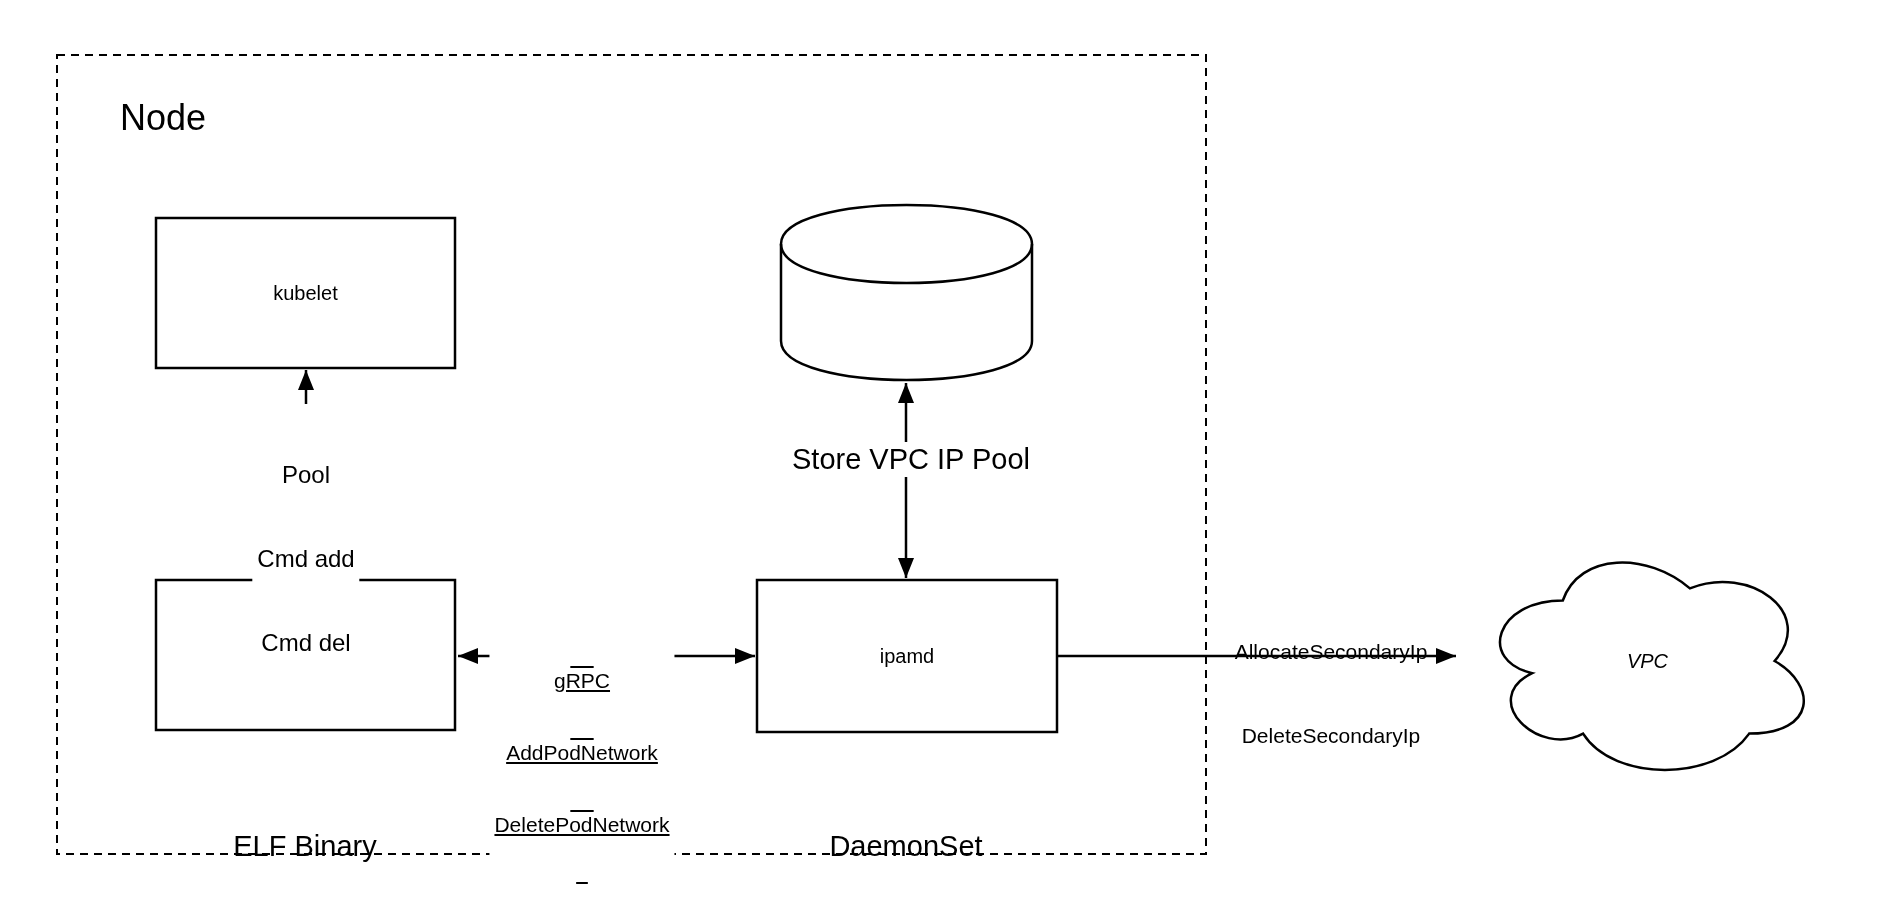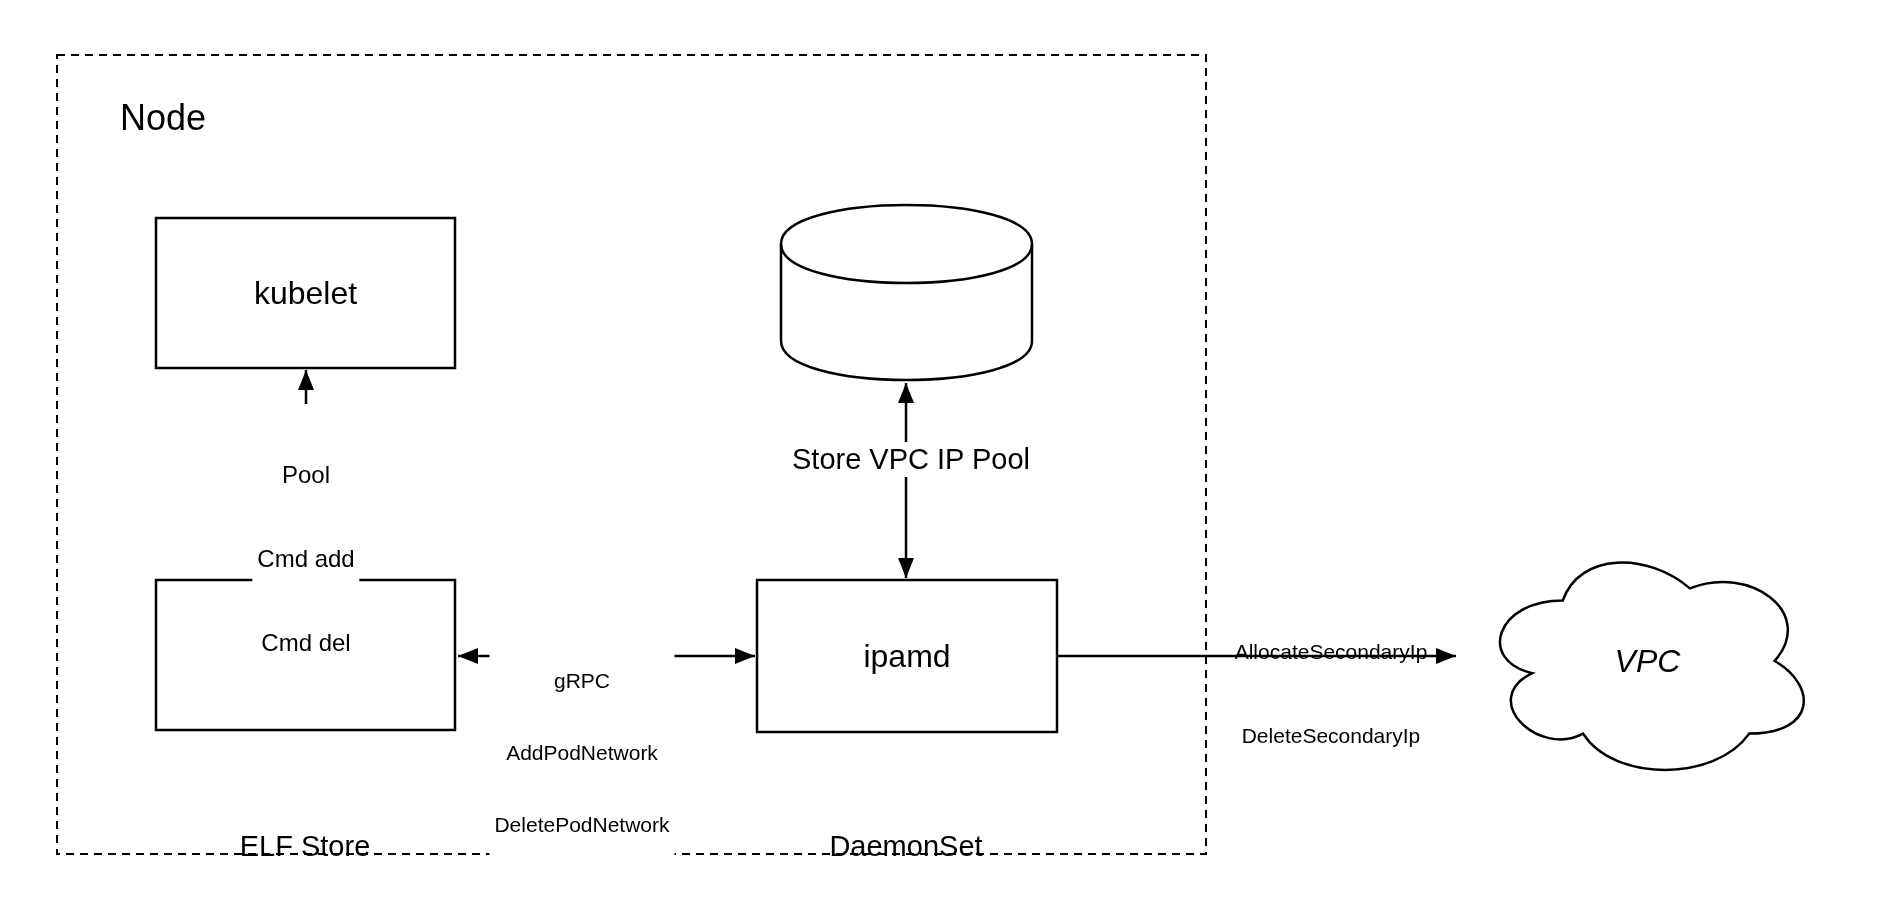--- a/index.html
+++ b/index.html
@@ -29,21 +29,21 @@
   }
   .container-title {
     font-size: 36px;
     line-height: 40px;
     text-align: left;
   }
   .box-label {
     display: flex;
     align-items: center;
     justify-content: center;
-    font-size: 32px;
+    font-size: 20px;
   }
   .sub-label {
     font-size: 29px;
     line-height: 38px;
     transform: translateX(-50%);
   }
   .edge-label {
     transform: translateX(-50%);
     background: #ffffff;
     padding: 1px 5px;
@@ -103,35 +103,35 @@
 
 
   <div class="label box-label" style="left:1478px; top:631px; width:339px; height:60px;font-style:italic;">VPC</div>
 
   <div class="label edge-label md" style="left:306px; top:404px;">
     <div>Pool</div>
     <div>Cmd add</div>
     <div>Cmd del</div>
   </div>
 
-  <div class="label edge-label sm" style="left:582px; top:620px;">
+  <div class="label edge-label sm" style="left:582px; top:620px;text-decoration:underline;">
     <div>gRPC</div>
     <div>AddPodNetwork</div>
     <div>DeletePodNetwork</div>
   </div>
 
   <div class="label edge-label lg" style="left:911px; top:442px;">Store VPC IP Pool</div>
 
   <div class="label edge-label sm2" style="left:1331px; top:581px;">
     <div>AllocateSecondaryIp</div>
     <div>DeleteSecondaryIp</div>
   </div>
 
   <div class="label sub-label" style="left:305px; top:751px;">
-    <div>ELF Store</div>
+    <div>ELF Binary</div>
     
   </div>
 
   <div class="label sub-label" style="left:906px; top:751px;">
     <div>DaemonSet</div>
     
   </div>
 
 </div>
 

